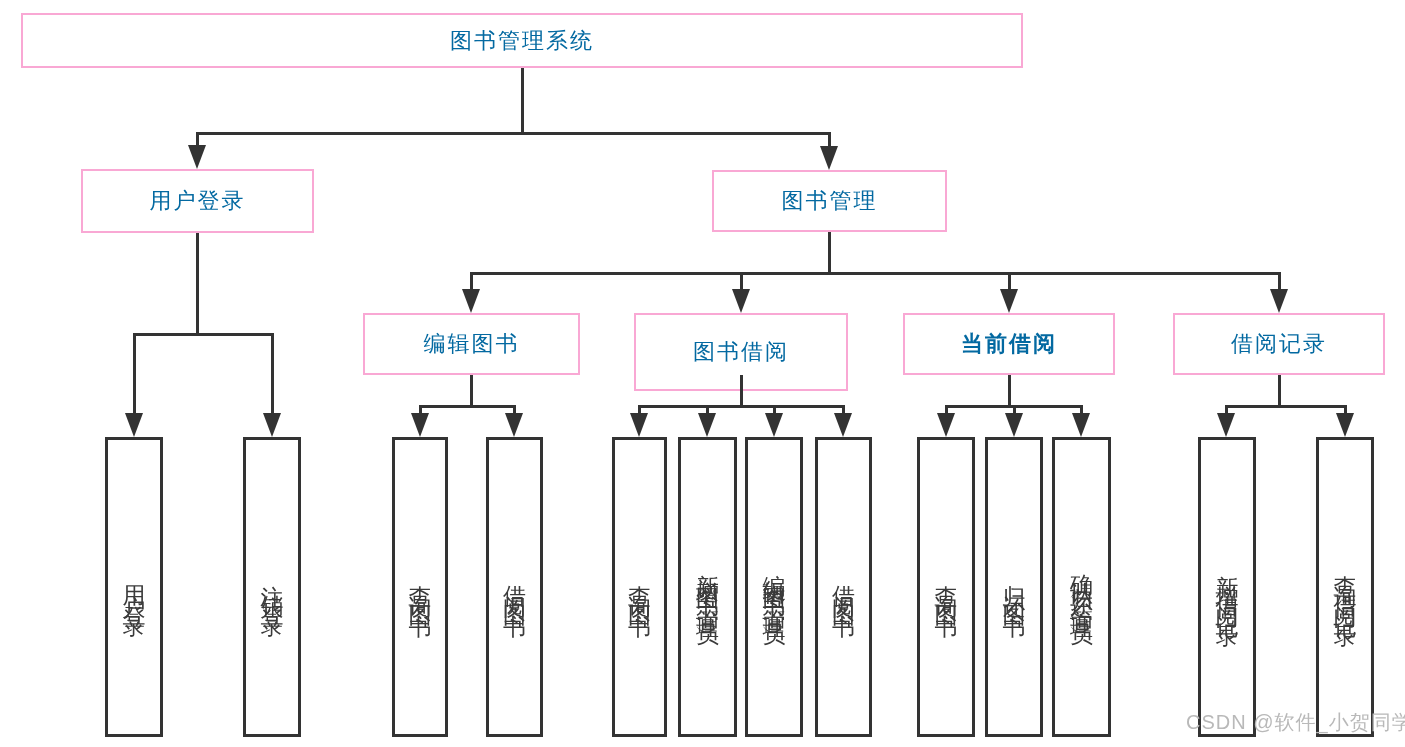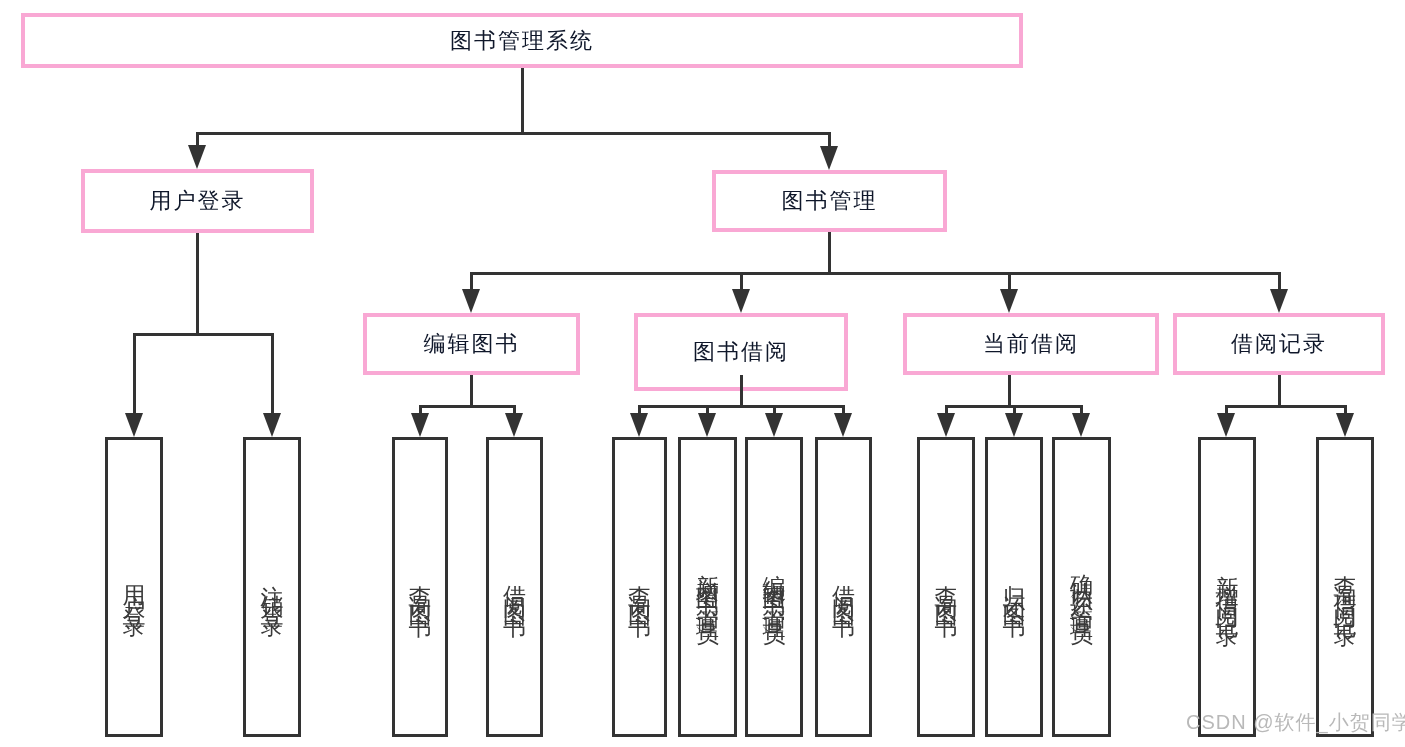--- a/index.html
+++ b/index.html
@@ -3,23 +3,23 @@
 <meta charset="utf-8">
 <style>
   html,body { margin:0; padding:0; background:#ffffff; }
   body { font-family:"Liberation Sans","DejaVu Sans",sans-serif; }
   #canvas {
     position:relative; width:1405px; height:747px;
     background:#ffffff; overflow:hidden;
   }
   .node {
     position:absolute; box-sizing:border-box;
-    border:4px solid #f9a8d4; background:#ffffff;
+    border:2px solid #f9a8d4; background:#ffffff;
     display:flex; align-items:center; justify-content:center;
-    color:#0f172a; font-size:22px; letter-spacing:2px;
+    color:#0369a1; font-size:22px; letter-spacing:2px;
     white-space:nowrap;
   }
   .leaf {
     position:absolute; box-sizing:border-box;
     border:3px solid #333333; background:#ffffff;
     display:flex; align-items:center; justify-content:center;
     color:#3a3a3a; font-size:23px;
   }
   .vtext {
     writing-mode:vertical-rl; text-orientation:mixed;
@@ -80,21 +80,21 @@
   <div class="arrow" style="left:1000px; top:289px;"></div>
   <div class="vline" style="left:1278px; top:272px; height:19px;"></div>
   <div class="arrow" style="left:1270px; top:289px;"></div>
 
   <div class="node" style="left:363px; top:313px; width:217px; height:62px;">
     <span>编辑图书</span>
   </div>
   <div class="node" style="left:634px; top:313px; width:214px; height:78px;">
     <span>图书借阅</span>
   </div>
-  <div class="node" style="left:903px; top:313px; width:256px; height:62px;">
+  <div class="node" style="left:903px; top:313px; width:212px; height:62px;font-weight:bold;">
     <span>当前借阅</span>
   </div>
   <div class="node" style="left:1173px; top:313px; width:212px; height:62px;">
     <span>借阅记录</span>
   </div>
 
   <div class="vline" style="left:470px; top:375px; height:32px;"></div>
   <div class="hline" style="left:419px; top:405px; width:97px;"></div>
   <div class="vline" style="left:419px; top:405px; height:10px;"></div>
   <div class="arrow" style="left:411px; top:413px;"></div>

